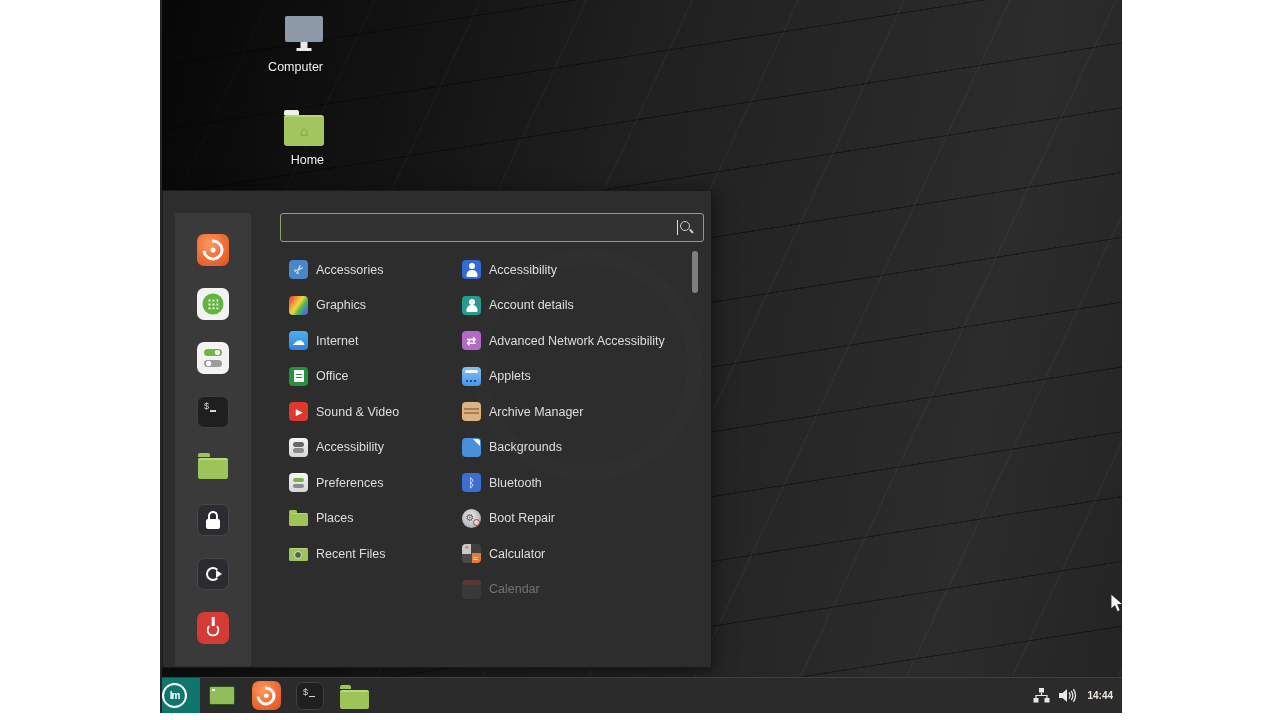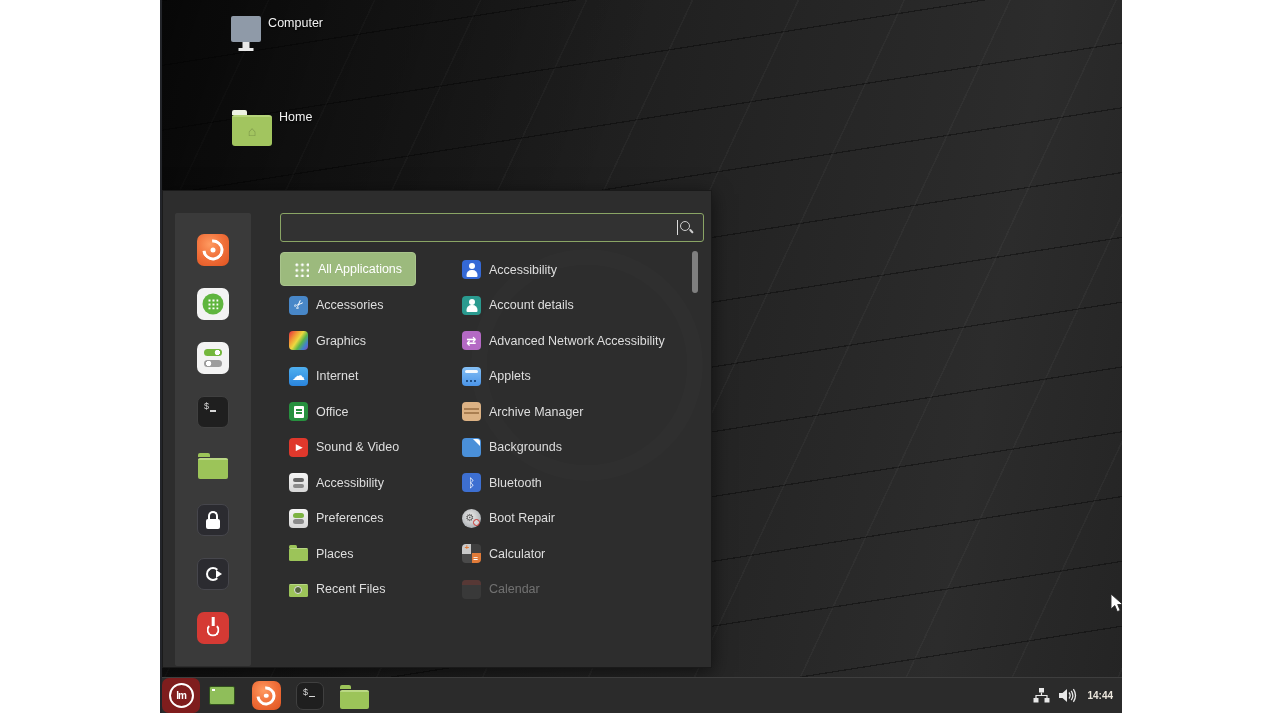--- a/index.html
+++ b/index.html
@@ -11,21 +11,21 @@
     border-left:2px solid #23252a;
     background-color:#1c1c1c;
     background-image:
       linear-gradient(108deg, rgba(0,0,0,.62) 0%, rgba(0,0,0,.30) 16%, rgba(0,0,0,0) 42%),
       repeating-linear-gradient(115deg, rgba(255,255,255,.030) 0 1.5px, rgba(255,255,255,0) 1.5px 96px),
       repeating-linear-gradient(171deg, rgba(0,0,0,.38) 0 1.2px, rgba(0,0,0,0) 1.2px 64px),
       linear-gradient(100deg,#121212 0%,#1a1a1a 28%,#252525 60%,#2c2c2c 82%,#242424 100%);
   }
 
   
-  .dicon{position:absolute;width:92px;display:flex;flex-direction:row;align-items:flex-start;gap:7px;cursor:default;}
+  .dicon{position:absolute;width:92px;display:flex;flex-direction:column;align-items:flex-end;gap:7px;cursor:default;}
   .dicon .dlabel{font-size:12.5px;color:#f2f2f2;text-shadow:0 1px 2px rgba(0,0,0,.9);}
   .dicon-computer{left:69px;top:16px;}
   .dicon-home{left:70px;top:110px;}
   .monitor{position:relative;width:38px;height:26px;background:#8f9aa8;border-radius:2px;margin-bottom:11px;}
   .monitor::before{content:"";position:absolute;left:50%;top:26px;transform:translateX(-50%);width:7px;height:6px;background:#e9e9e9;}
   .monitor::after{content:"";position:absolute;left:50%;top:32px;transform:translateX(-50%);width:15px;height:3px;background:#e9e9e9;}
   .bigfolder{position:relative;width:40px;height:29px;background:#a2c55f;border-radius:2px 3px 3px 3px;margin-top:5px;
              border-top:2px solid #b6d57b;}
   .bigfolder::before{content:"";position:absolute;left:0px;top:-7px;width:15px;height:5px;background:#edf2e2;border-radius:2px 2px 0 0;}
   .bigfolder::after{content:"⌂";position:absolute;left:50%;top:48%;transform:translate(-50%,-50%);
@@ -173,21 +173,21 @@
   .ic-cal{background:#4e4e4e;}
   .ic-cal::before{content:"";position:absolute;left:0;top:0;width:19px;height:5.5px;background:#9c4a42;border-radius:4px 4px 0 0;}
 
   
   .scroll-thumb{position:absolute;left:529px;top:60px;width:6px;height:42px;border-radius:3px;background:#7f7f7f;}
 
   
   .taskbar{position:absolute;left:0;bottom:0;width:100%;height:36px;background:#2b2b2b;border-top:1px solid #3e3e3e;
            box-sizing:border-box;display:flex;align-items:center;}
   .tb-left{display:flex;align-items:center;height:100%;}
-  .tb-menu{width:38px;height:100%;background:#7f1d1d;display:flex;align-items:center;justify-content:center;cursor:pointer;border-radius:7px;}
+  .tb-menu{width:38px;height:100%;background:#0f766e;display:flex;align-items:center;justify-content:flex-start;cursor:pointer;}
   .mint-ring{width:25px;height:25px;border:2px solid #fff;border-radius:50%;box-sizing:border-box;
       display:flex;align-items:center;justify-content:center;}
   .mint-m{font-size:10px;font-weight:bold;color:#fff;letter-spacing:-1px;line-height:1;}
   .tb-slot{display:flex;align-items:center;justify-content:center;width:44px;height:100%;cursor:pointer;}
   .tb-window{position:relative;width:26px;height:19px;background:#8fbe5a;border:1px solid #31511d;border-radius:2px;box-sizing:border-box;}
   .tb-window::before{content:"";position:absolute;left:2px;top:1.5px;width:2.5px;height:2.5px;background:#fff;}
   .tb-ffx{width:29px;height:29px;border-radius:7px;position:relative;
       background:radial-gradient(circle at 40% 32%,#ff9a60 0%,#f0703a 48%,#e05320 100%);}
   .tb-ffx::before{content:"";position:absolute;left:50%;top:50%;transform:translate(-50%,-50%) rotate(40deg);
       width:13px;height:13px;border:3px solid #fff;border-left-color:transparent;border-radius:50%;}
@@ -235,24 +235,20 @@
         <div class="fav fav-power"></div>
       </div>
 
       <div class="search">
         <input type="text" value="" style="">
         <span class="caret"></span>
         <span class="mag"></span>
       </div>
 
       <div class="cats">
-        <div class="row row-selected">
-          <span class="ic ic-grid"></span>
-          <span class="lbl">All Applications</span>
-        </div>
         <div class="row">
           <span class="ic ic-scissors"></span>
           <span class="lbl">Accessories</span>
         </div>
         <div class="row">
           <span class="ic ic-graphics"></span>
           <span class="lbl">Graphics</span>
         </div>
         <div class="row">
           <span class="ic ic-internet"></span>

